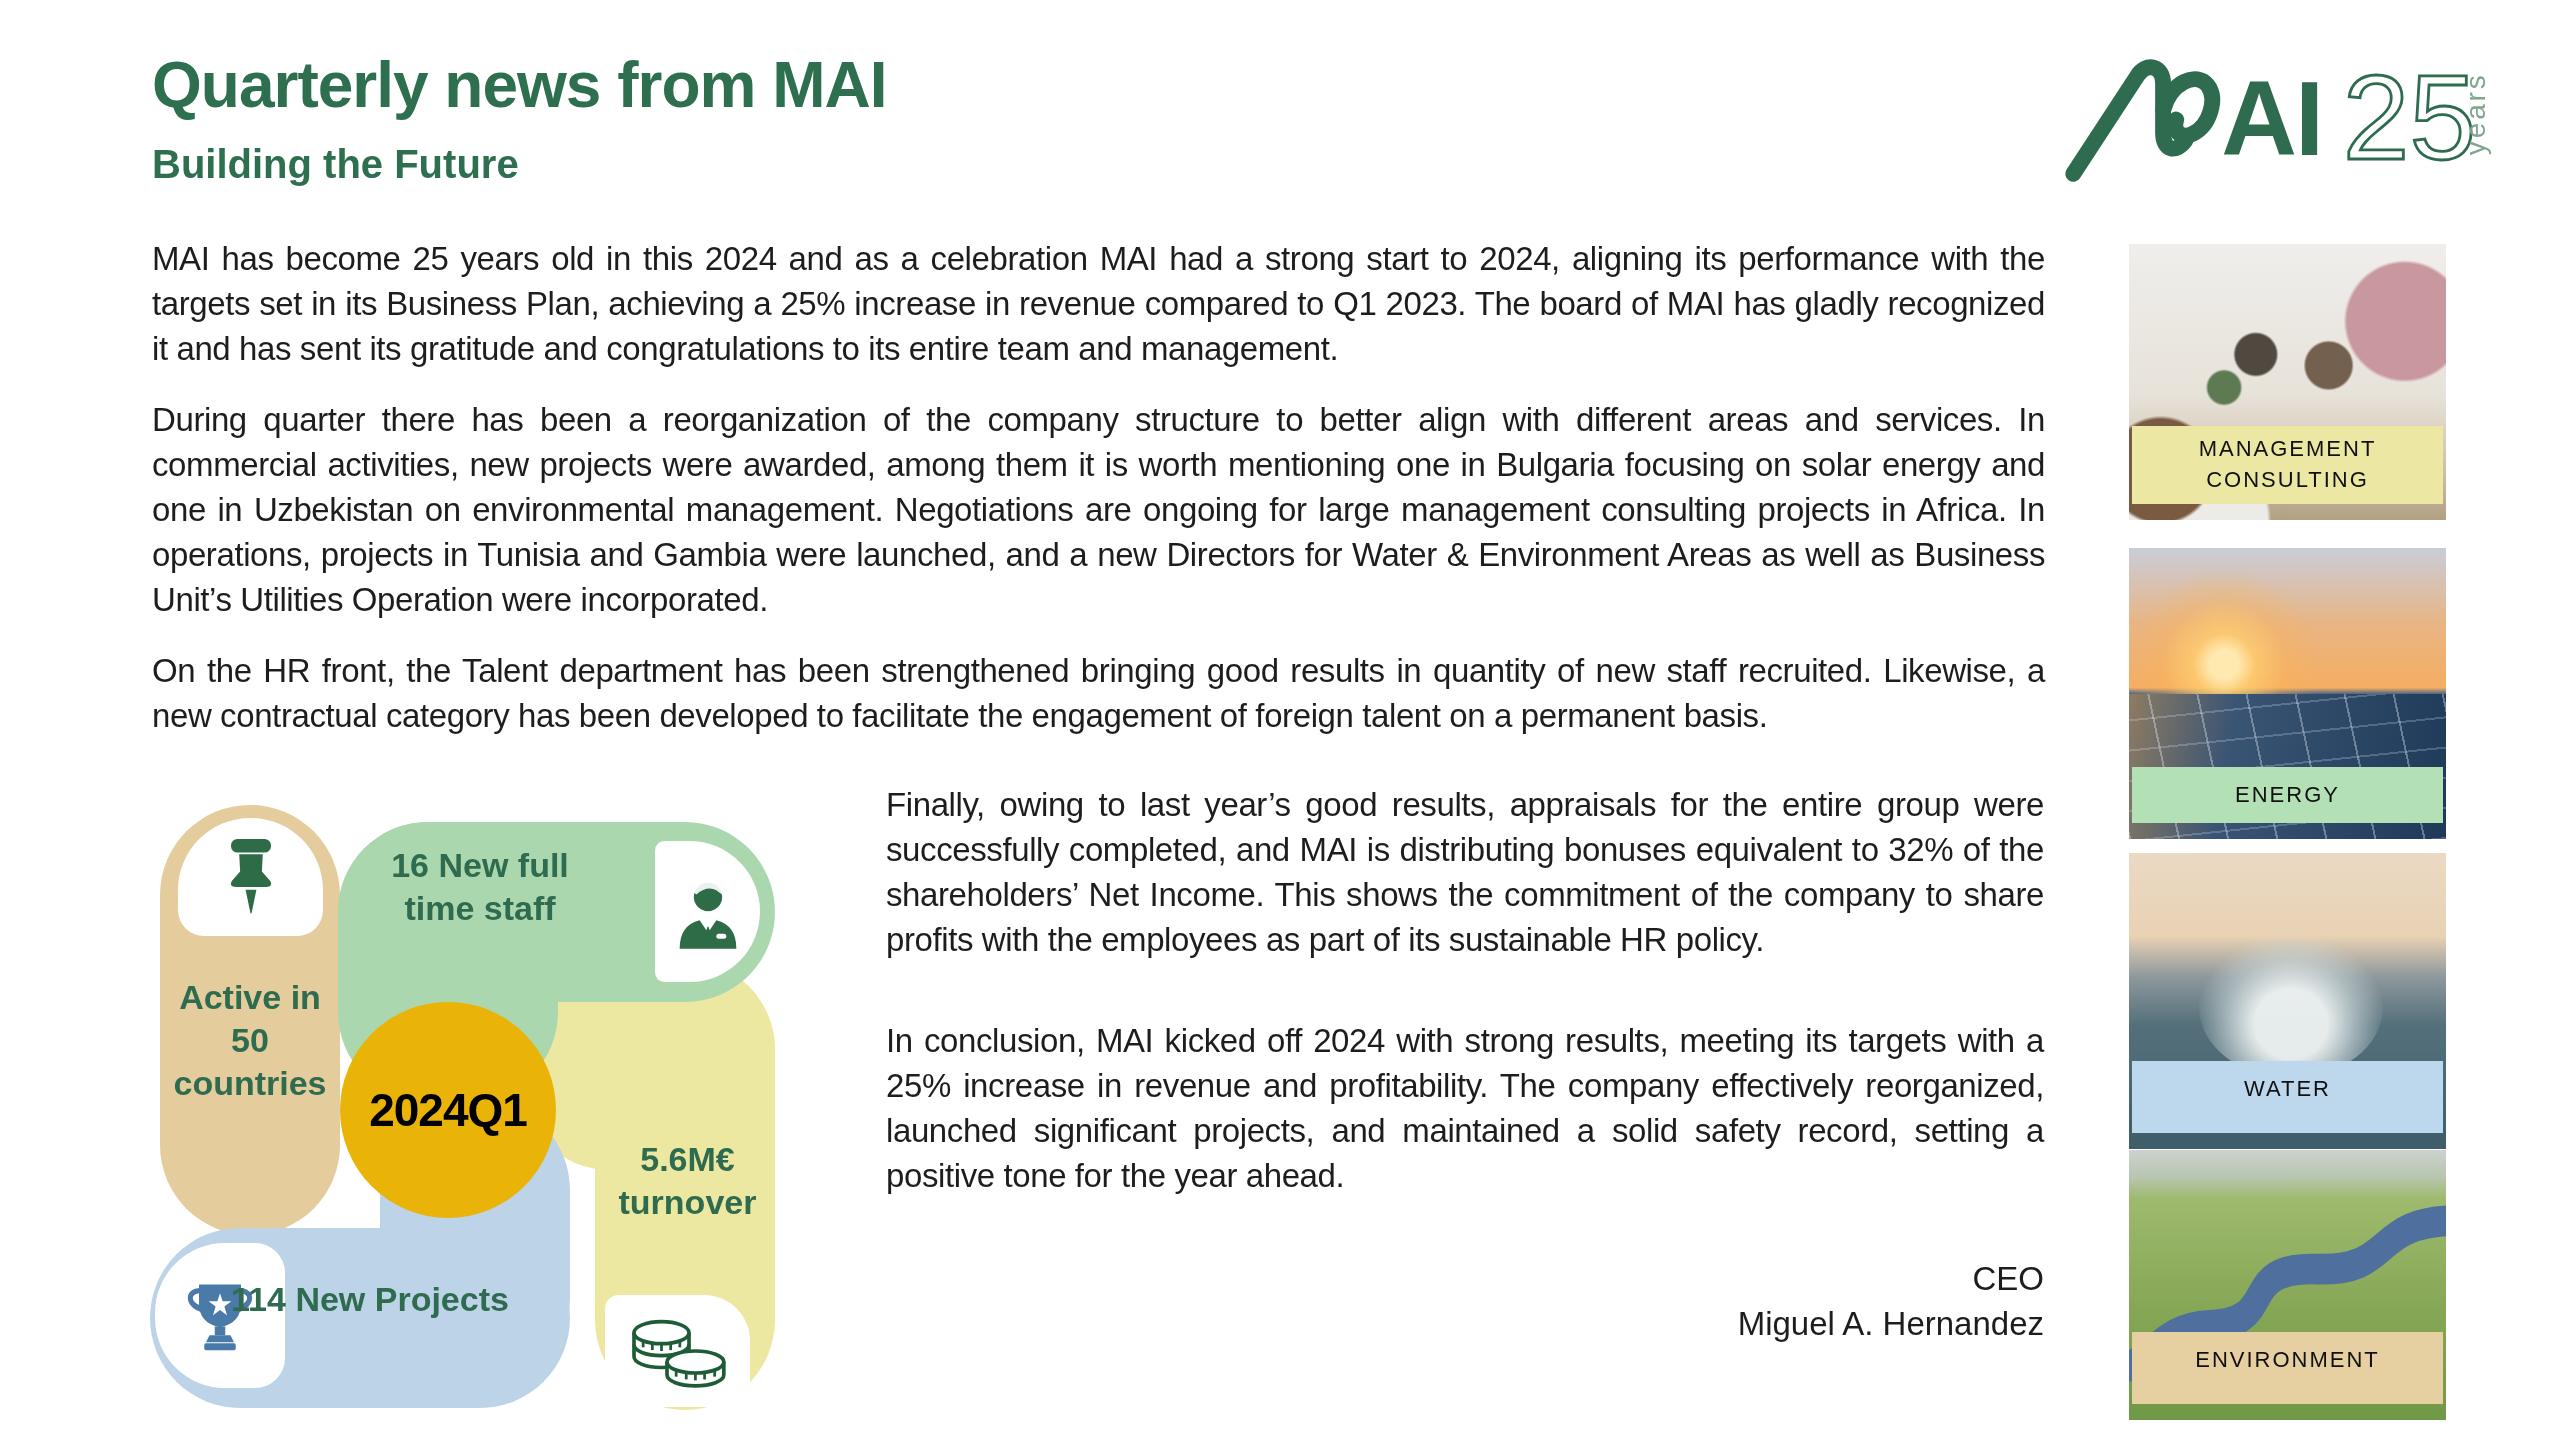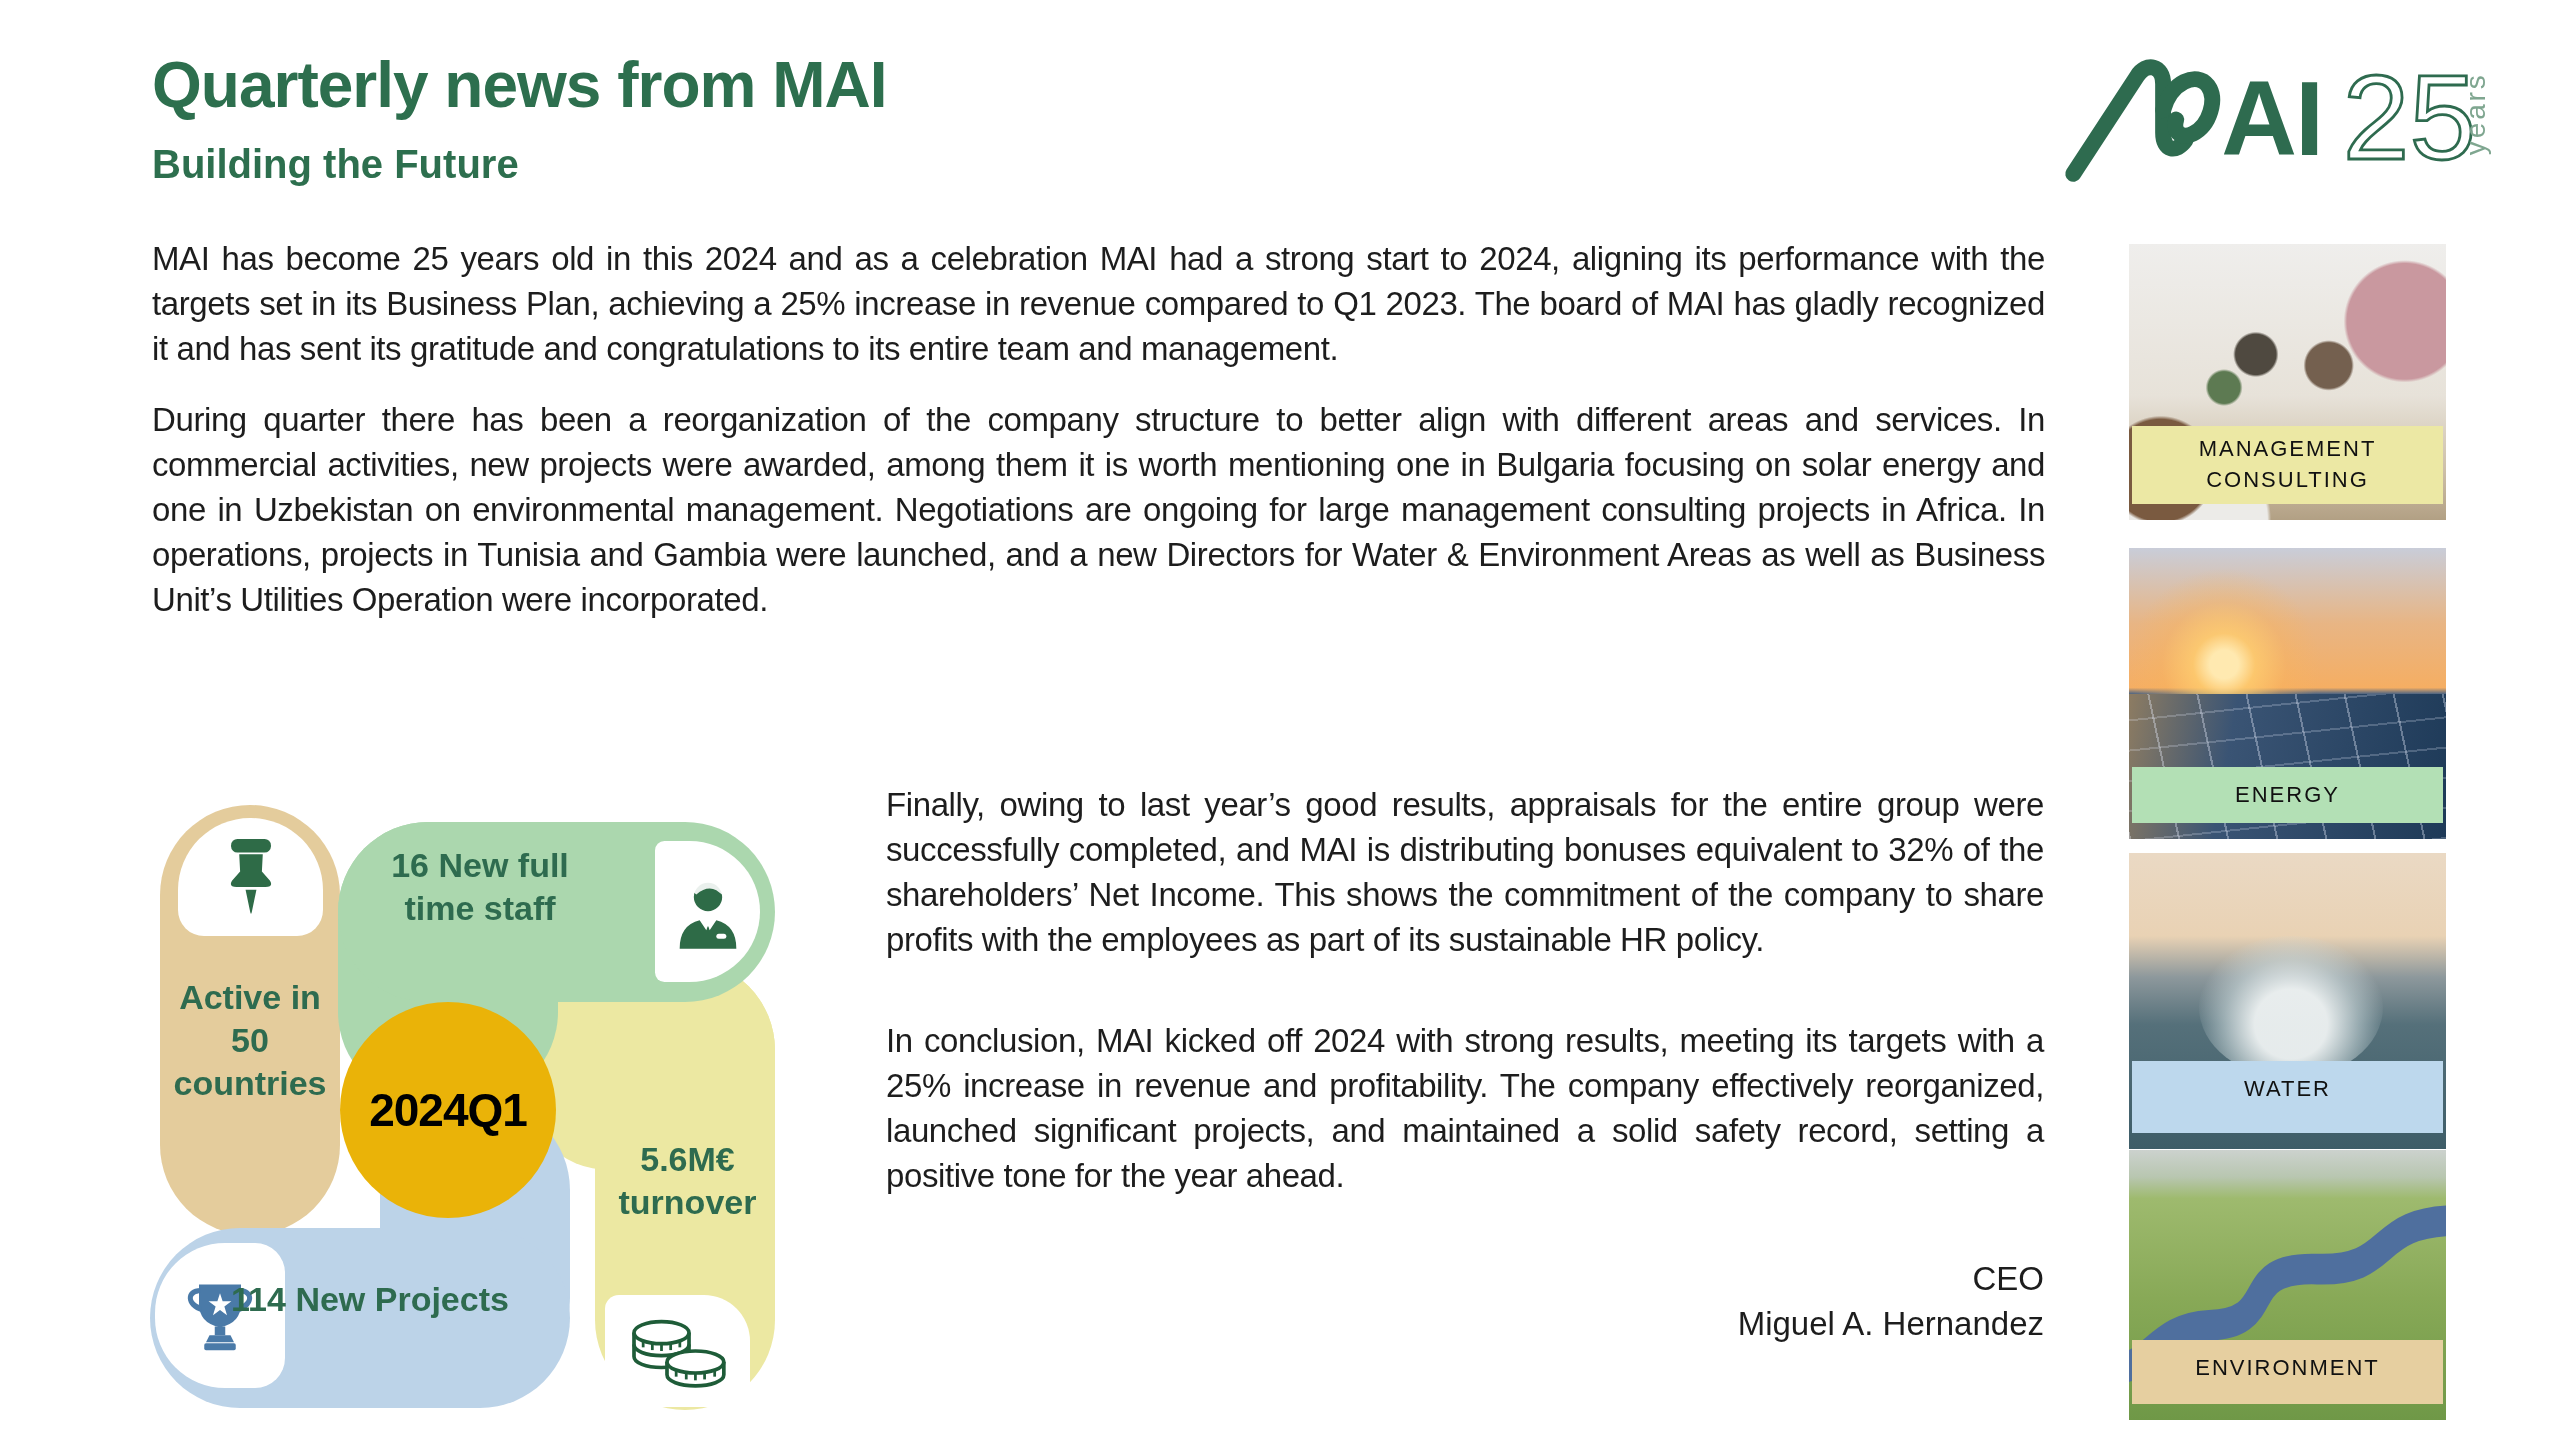--- a/index.html
+++ b/index.html
@@ -56,21 +56,21 @@
   .card1{top:244px;height:276px;}
   .card2{top:548px;height:291px;}
   .card3{top:853px;height:296px;}
   .card4{top:1150px;height:270px;}
   .photo{position:absolute;inset:0;overflow:hidden;}
   .label-bar{position:absolute;left:3px;right:3px;bottom:16px;background:var(--lb);
     text-align:center;font-size:22px;letter-spacing:2px;color:#111;z-index:3;}
   .lb1{--lb:var(--labelYellow);line-height:31px;padding:7px 0 9px 0;}
   .lb2{--lb:var(--labelGreen);height:56px;line-height:56px;}
   .lb3{--lb:var(--labelBlue);height:72px;line-height:56px;}
-  .lb4{--lb:var(--labelTan);height:64px;line-height:56px;}
+  .lb4{--lb:var(--labelTan);height:72px;line-height:56px;}
 
   .photo1{background:
     radial-gradient(circle at 10% 82%, #7a5a40 0 14%, transparent 15%),
     radial-gradient(circle at 20% 100%, #ecebe8 0 20%, transparent 21%),
     radial-gradient(circle at 87% 28%, #c9989f 0 17%, transparent 18%),
     radial-gradient(circle at 63% 44%, #74604f 0 9%, transparent 10%),
     radial-gradient(circle at 40% 40%, #4f4940 0 8%, transparent 9%),
     radial-gradient(circle at 30% 52%, #5d7a52 0 6%, transparent 7%),
     linear-gradient(180deg,#efeeec 0%,#e7e2d9 55%,#cdbfa8 82%,#b2a084 100%);}
   .photo2{background:
@@ -102,20 +102,21 @@
     </g>
     <text x="170" y="120" font-family="Liberation Sans, sans-serif" font-size="112" font-weight="bold" fill="#2E6B4F" letter-spacing="-2">AI</text>
     <text x="300" y="124" font-family="Liberation Sans, sans-serif" font-size="128" font-weight="normal" fill="none" stroke="#2E6B4F" stroke-width="3">25</text>
     <text x="452" y="120" transform="rotate(-90 452 120)" font-family="Liberation Sans, sans-serif" font-size="30" letter-spacing="3" fill="#7FA690">years</text>
   </svg>
 </div>
 
 <div id="col-full" class="abs">
   <p class="para">MAI has become 25 years old in this 2024 and as a celebration MAI had a strong start to 2024, aligning its performance with the targets set in its Business Plan, achieving a 25% increase in revenue compared to Q1 2023. The board of MAI has gladly recognized it and has sent its gratitude and congratulations to its entire team and management.</p>
   <p class="para">During quarter there has been a reorganization of the company structure to better align with different areas and services. In commercial activities, new projects were awarded, among them it is worth mentioning one in Bulgaria focusing on solar energy and one in Uzbekistan on environmental management. Negotiations are ongoing for large management consulting projects in Africa. In operations, projects in Tunisia and Gambia were launched, and a new Directors for Water &amp; Environment Areas as well as Business Unit’s Utilities Operation were incorporated.</p>
+  <p class="para">On the HR front, the Talent department has been strengthened bringing good results in quantity of new staff recruited. Likewise, a new contractual category has been developed to facilitate the engagement of foreign talent on a permanent basis.</p>
 </div>
 
 <div id="infographic" class="abs">
   <div class="shape tan-pill"></div>
   <div class="shape yellow-ext"></div>
   <div class="shape yellow-pill"></div>
   <div class="shape green-ext"></div>
   <div class="shape green-arm"></div>
   <div class="shape blue-ext"></div>
   <div class="shape blue-pill"></div>

